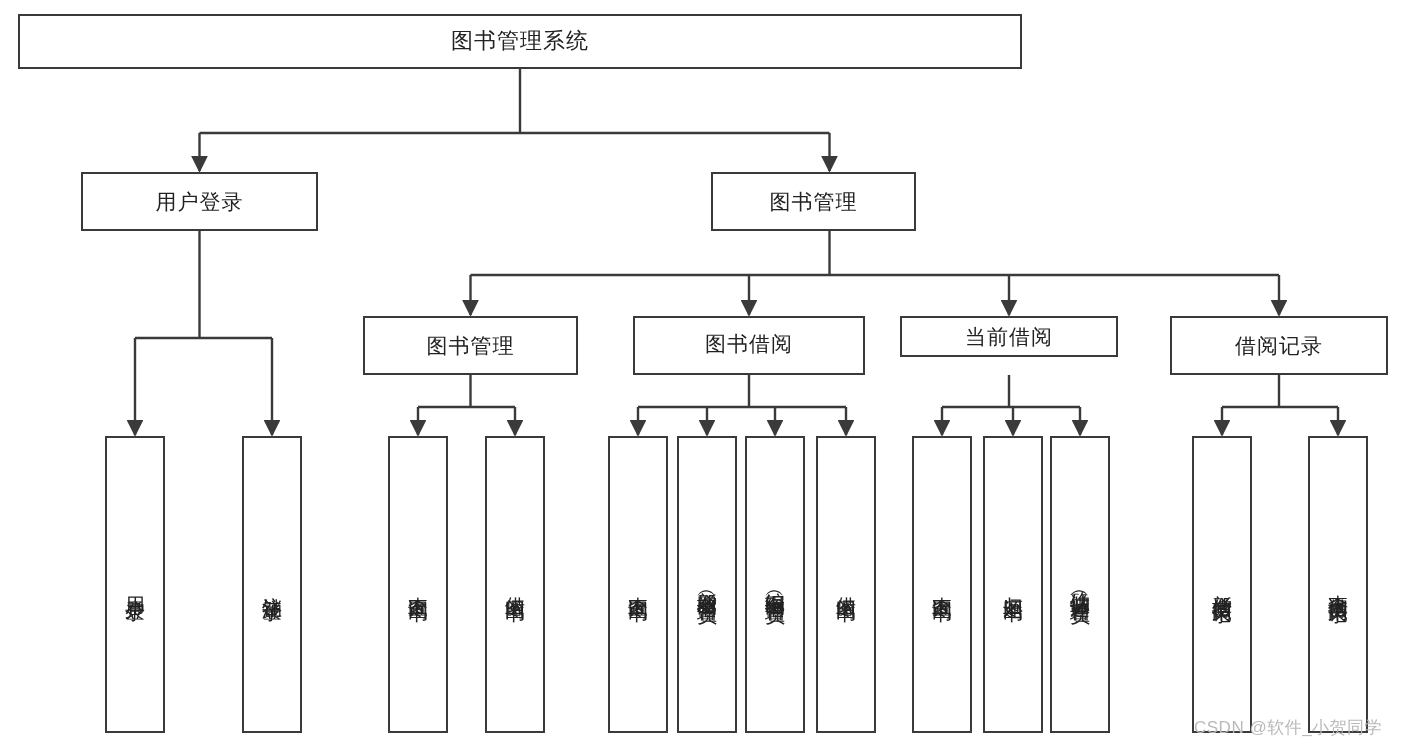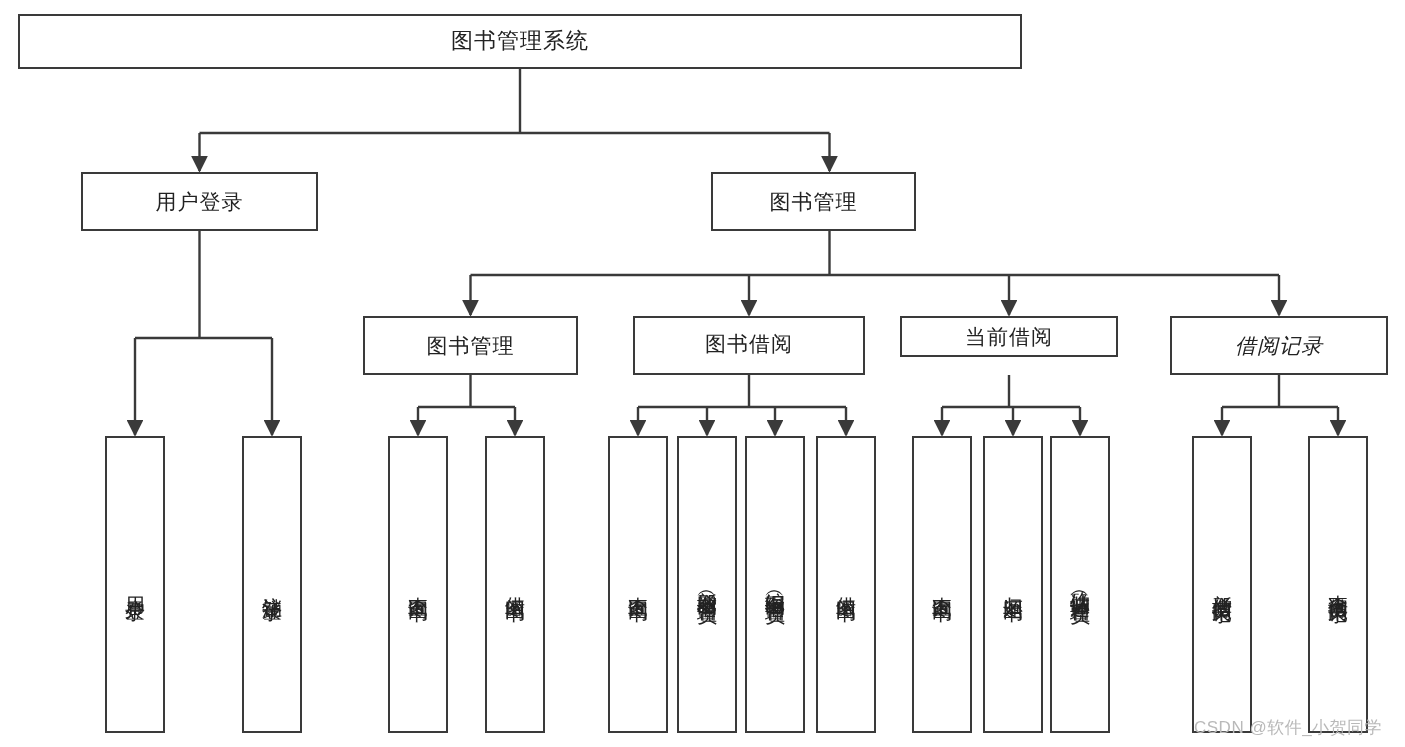--- a/index.html
+++ b/index.html
@@ -133,21 +133,21 @@
       </div>
       <div class="node h" style="left: 363px; top: 316px; width: 215px; height: 59px;">
         <span class="lbl">图书管理</span>
       </div>
       <div class="node h" style="left: 633px; top: 316px; width: 232px; height: 59px; font-family: Liberation Mono, monospace;">
         <span class="lbl">图书借阅</span>
       </div>
       <div class="node h" style="left: 900px; top: 316px; width: 218px; height: 41px;">
         <span class="lbl">当前借阅</span>
       </div>
-      <div class="node h" style="left: 1170px; top: 316px; width: 218px; height: 59px; font-style: italic;">
+      <div class="node h" style="left: 1170px; top: 316px; width: 218px; height: 59px;">
         <span class="lbl">借阅记录</span>
       </div>
       <div class="node v" style="left: 105px; top: 436px; width: 60px; height: 297px;">
         <span class="lbl">用户登录</span>
       </div>
       <div class="node v" style="left: 242px; top: 436px; width: 60px; height: 297px;">
         <span class="lbl">注销登录</span>
       </div>
       <div class="node v" style="left: 388px; top: 436px; width: 60px; height: 297px;">
         <span class="lbl">查询图书</span>

